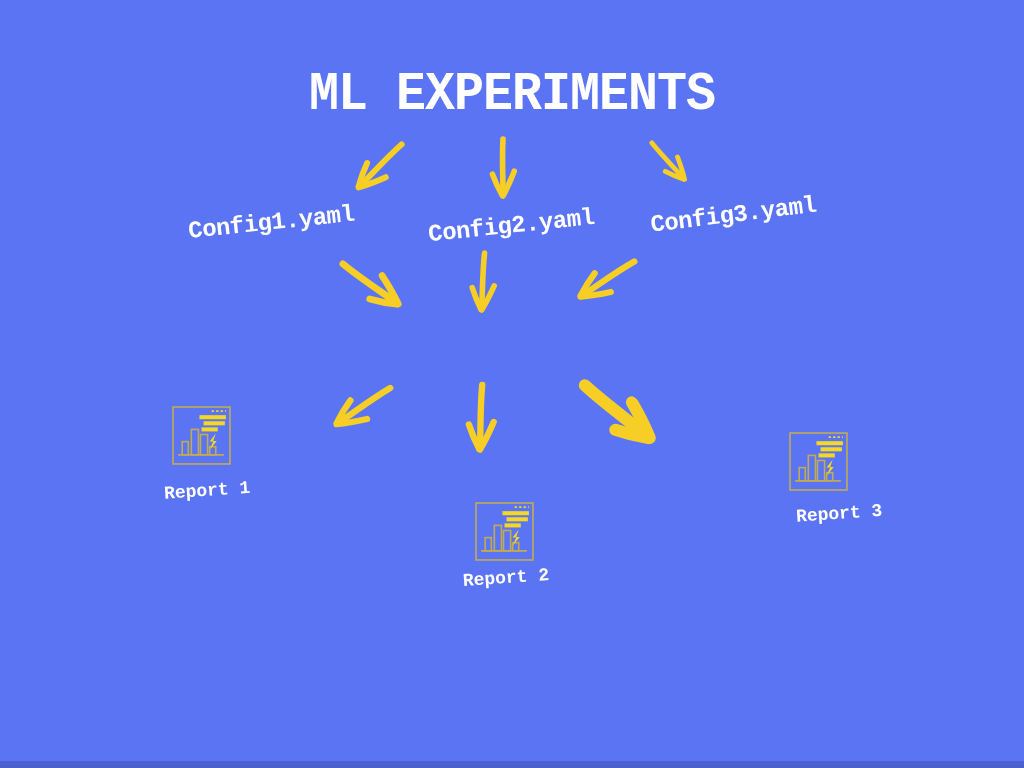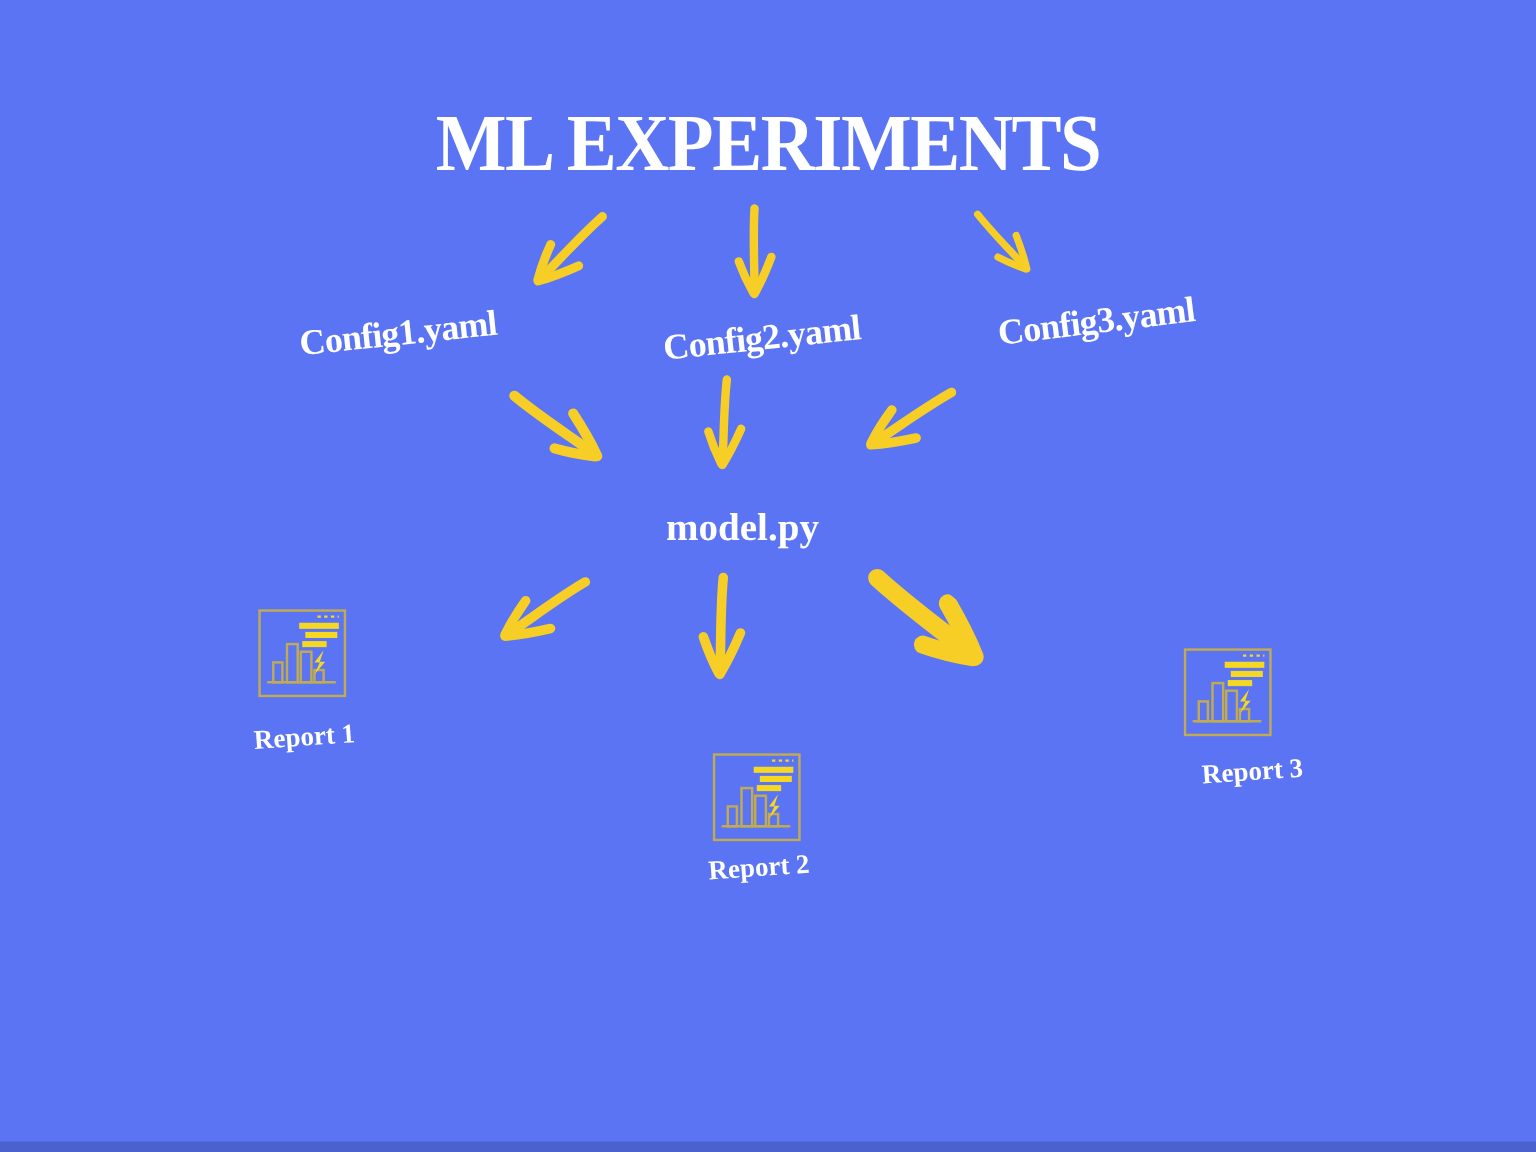--- a/index.html
+++ b/index.html
@@ -1,21 +1,21 @@
 <!DOCTYPE html>
 <html><head>
 <meta charset="utf-8">
 <style>
   html,body{margin:0;padding:0;}
   .canvas{
     position:relative;
     width:1024px;height:768px;
     background:#5a74f3;
     overflow:hidden;
-    font-family:Liberation Serif, serif;
+    font-family:Liberation Mono, monospace;
   }
   .bottom-strip{
     position:absolute;left:0;bottom:0;width:100%;height:7px;
     background:rgba(30,40,90,0.25);
   }
   .title{
     position:absolute;left:0;right:0;top:66px;
     text-align:center;
     color:#ffffff;
     font-size:50px;
@@ -100,21 +100,20 @@
   <svg class="arrow" style="left:354px;top:242px;width:36px;height:86px;transform:rotate(-54deg)">
       <use href="#arrow-down"></use>
     </svg>
   <svg class="arrow" style="left:468px;top:249px;width:30px;height:68px;transform:rotate(3deg)">
       <use href="#arrow-down"></use>
     </svg>
   <svg class="arrow" style="left:589px;top:242px;width:34px;height:76px;transform:rotate(57deg)">
       <use href="#arrow-down"></use>
     </svg>
 
-  <div class="node-label model-label" style="left:440px;top:337px;width:110px">model.py</div>
 
   <svg class="arrow" style="left:345px;top:365px;width:34px;height:84px;transform:rotate(56deg)">
       <use href="#arrow-down"></use>
     </svg>
   <svg class="arrow" style="left:464px;top:378px;width:34px;height:82px;transform:rotate(2deg)">
       <use href="#arrow-down"></use>
     </svg>
   <svg class="arrow thick" style="left:597px;top:359px;width:44px;height:108px;transform:rotate(-51deg)">
       <use href="#arrow-down"></use>
     </svg>

